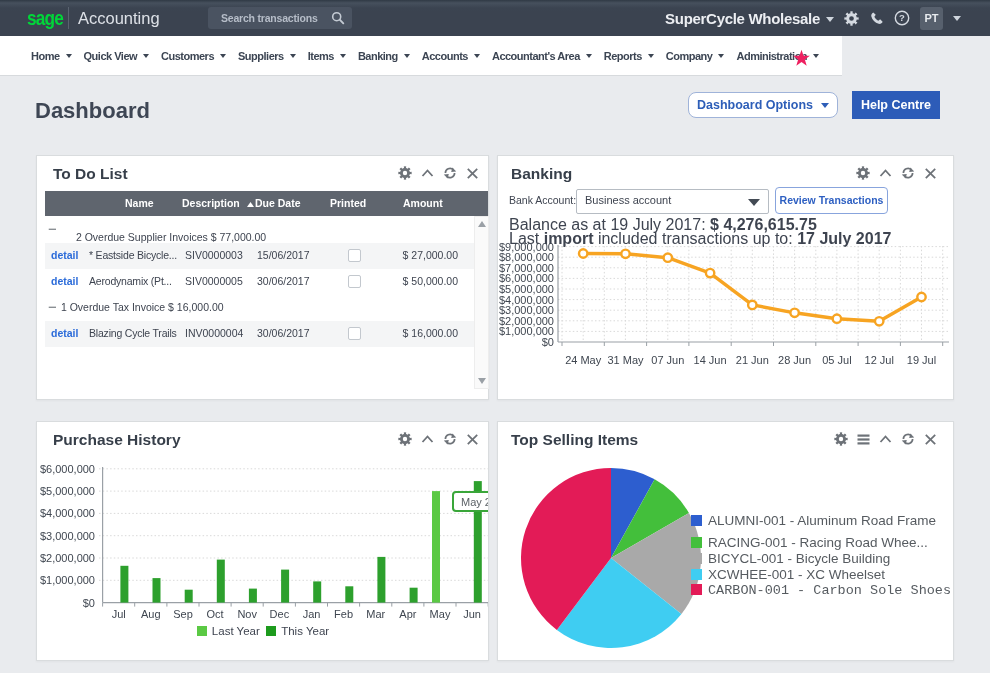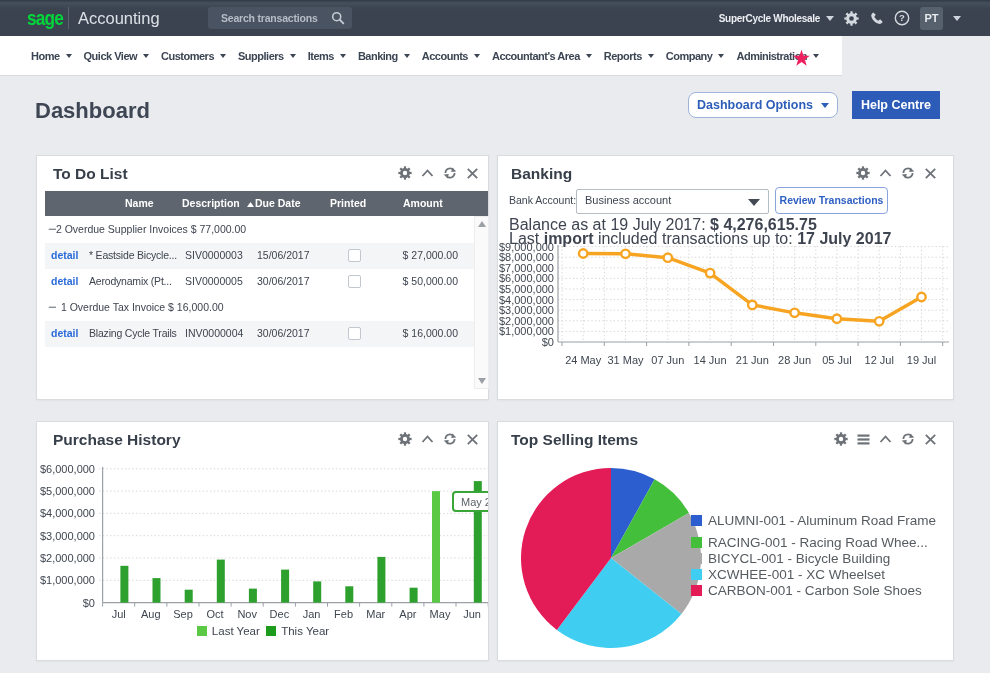--- a/index.html
+++ b/index.html
@@ -7,21 +7,21 @@
   body { font-family:"Liberation Sans", sans-serif; background:#e9ebee; position:relative; }
   .topbar { position:absolute; left:0; top:0; width:990px; height:36px; background:#3b4350;
     background-image:linear-gradient(180deg,#303a45 0,#46505d 3px,#3b4451 8px,#3b4350 12px); }
   .sage { position:absolute; left:27px; top:6px; font-size:21px; font-weight:bold; color:#00d639; letter-spacing:-1px; transform:scaleX(0.82); transform-origin:left; }
   .tb-sep { position:absolute; left:68px; top:7px; width:1px; height:22px; background:#5a6370; }
   .acc { position:absolute; left:78px; top:9px; font-size:16.5px; color:#dde1e7; font-weight:400; }
   .search { position:absolute; left:208px; top:7px; width:144px; height:22px; background:#4a5361; border-radius:3px; }
   .search span { position:absolute; left:13px; top:5px; font-size:10.5px; font-weight:bold; color:#b6bdc8; letter-spacing:-0.2px; }
   .search svg { position:absolute; right:7px; top:4px; }
   .tb-right { position:absolute; right:29px; top:0; height:36px; display:flex; align-items:center; gap:10px; }
-  .company { color:#eceef2; font-size:10px; font-weight:bold; letter-spacing:-0.3px; }
+  .company { color:#eceef2; font-size:15px; font-weight:bold; letter-spacing:-0.3px; }
   .caret { display:inline-block; width:0; height:0; border-left:4px solid transparent; border-right:4px solid transparent; border-top:5px solid #cfd5dd; vertical-align:middle; margin-left:6px; }
   .avatar { width:23px; height:23px; background:#57606d; border-radius:3px; color:#e8ebef; font-size:11px; font-weight:bold; display:flex; align-items:center; justify-content:center; }
   .nav { position:absolute; left:0; top:36px; width:842px; height:40px; background:#ffffff; border-bottom:1px solid #d7dadd; }
   .nav-items { position:absolute; left:31px; top:0; height:40px; display:flex; align-items:center; gap:12px; }
   .nav-item { font-size:11px; font-weight:bold; color:#3c4553; white-space:nowrap; letter-spacing:-0.5px; }
   .nav-item .nc { display:inline-block; width:0; height:0; border-left:3.5px solid transparent; border-right:3.5px solid transparent; border-top:4.5px solid #3c4553; margin-left:6px; vertical-align:2px; }
   .star { position:absolute; right:31px; top:13px; }
   h1 { position:absolute; left:35px; top:98px; font-size:22px; color:#3e4654; font-weight:bold; }
   .btn-outline { position:absolute; left:688px; top:92px; width:150px; height:26px; background:#fff; border:1px solid #9fb3d9; border-radius:8px; color:#2d5eb8; font-size:12.5px; font-weight:bold; text-align:center; line-height:24px; }
   .btn-outline .bc { display:inline-block; width:0; height:0; border-left:4px solid transparent; border-right:4px solid transparent; border-top:5px solid #2d5eb8; margin-left:8px; vertical-align:1px; }
@@ -145,21 +145,21 @@
   <div class="scrollcol">
     <svg style="position:absolute;left:3px;top:4px;" width="8" height="6" viewBox="0 0 8 6">
         <polygon points="4,0 8,6 0,6" fill="#9aa0a6"></polygon>
       </svg>
     <svg style="position:absolute;left:3px;bottom:4px;" width="8" height="6" viewBox="0 0 8 6">
         <polygon points="0,0 8,0 4,6" fill="#9aa0a6"></polygon>
       </svg>
   </div>
   <div class="trow" style="top:61px;">
       <span style="left:3px;top:3px;font-size:15px;color:#6a7076;">−</span>
-      <span style="left:8px;">&nbsp;2 Overdue Supplier Invoices $ 77,000.00</span>
+      <span style="left:28px;margin-top:8px;">&nbsp;2 Overdue Supplier Invoices $ 77,000.00</span>
     </div>
   <div class="trow gray" style="top:87px;">
       <span class="detail" style="left:6px;">detail</span>
       <span style="left:44px;letter-spacing:-0.2px;">* Eastside Bicycle...</span>
       <span style="left:140px;">SIV0000003</span>
       <span style="left:212px;">15/06/2017</span>
       <span class="cbx"></span>
       <span class="amt">$ 27,000.00</span>
     </div>
   <div class="trow" style="top:113px;">
@@ -432,14 +432,14 @@
       <path d="M113 136 L113.00 46.00 A90 90 0 0 1 156.63 57.28 Z" fill="#2d5ecf"></path>
       <path d="M113 136 L156.63 57.28 A90 90 0 0 1 190.94 91.00 Z" fill="#43bf3b"></path>
       <path d="M113 136 L190.94 91.00 A90 90 0 0 1 183.43 192.03 Z" fill="#a9a9a9"></path>
       <path d="M113 136 L183.43 192.03 A90 90 0 0 1 58.84 207.88 Z" fill="#3fcdf2"></path>
       <path d="M113 136 L58.84 207.88 A90 90 0 0 1 113.00 46.00 Z" fill="#e31b57"></path>
     </svg>
   <div class="legendrow" style="left:193px; top:91px;"><i style="background:#2d5ecf;"></i>ALUMNI-001 - Aluminum Road Frame</div>
   <div class="legendrow" style="left:193px; top:113px;"><i style="background:#43bf3b;"></i>RACING-001 - Racing Road Whee...</div>
   <div class="legendrow" style="left:193px; top:129px;"><i style="background:#a9a9a9;"></i>BICYCL-001 - Bicycle Building</div>
   <div class="legendrow" style="left:193px; top:145px;"><i style="background:#3fcdf2;"></i>XCWHEE-001 - XC Wheelset</div>
-  <div class="legendrow" style="left:193px; top:161px;"><i style="background:#e31b57;"></i>CARBON-001 - Carbon Sole Shoes</div>
+  <div class="legendrow" style="left:193px; top:161px;font-family:Liberation Mono, monospace;"><i style="background:#e31b57;"></i>CARBON-001 - Carbon Sole Shoes</div>
 </div>
 
 </body></html>

